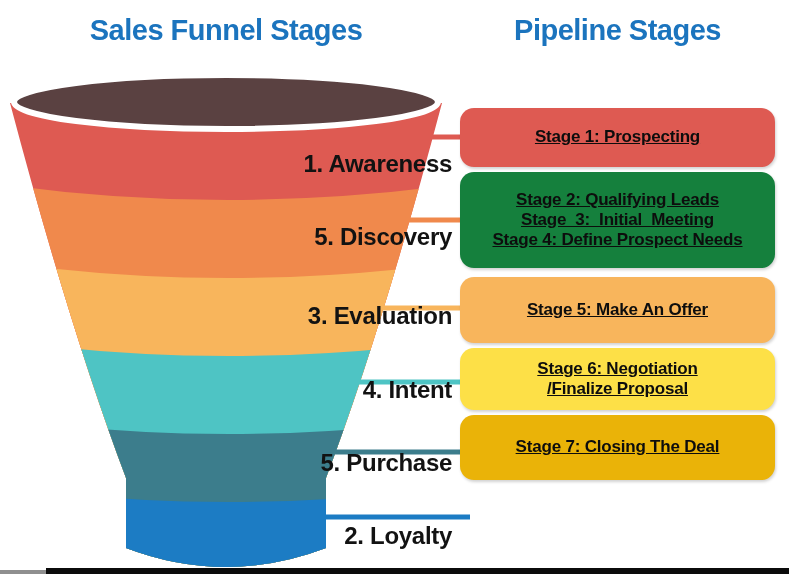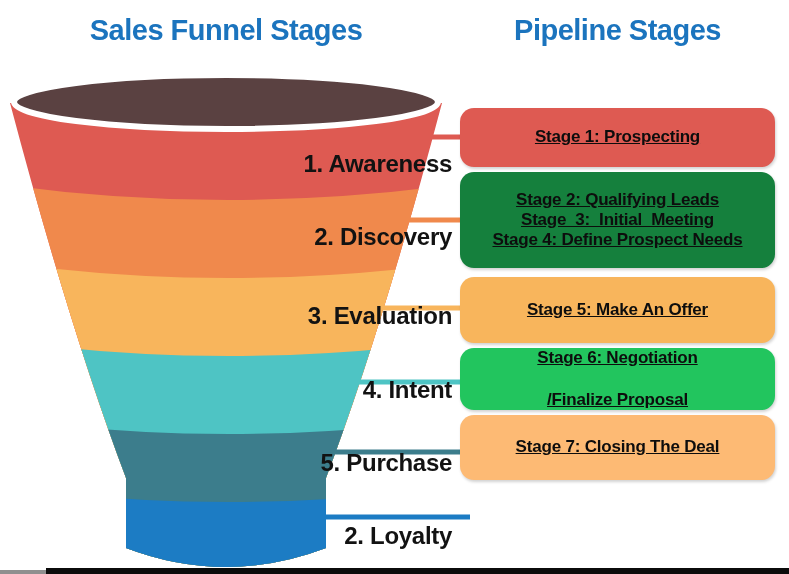--- a/index.html
+++ b/index.html
@@ -69,43 +69,43 @@
     </g>
 
     <rect x="46" y="568" width="743" height="6" fill="#0B0B0B"></rect>
     <rect x="0" y="570" width="46" height="4" fill="#8F8F8F"></rect>
   </svg>
 
   <div class="title t-right">Pipeline Stages</div>
   <div class="title t-left">Sales Funnel Stages</div>
 
   <div class="flabel fl-1">1. Awareness</div>
-  <div class="flabel fl-2">2. Discovery</div>
+  <div class="flabel fl-2">5. Discovery</div>
   <div class="flabel fl-3">3. Evaluation</div>
   <div class="flabel fl-4">4. Intent</div>
   <div class="flabel fl-5">5. Purchase</div>
   <div class="flabel fl-6">2. Loyalty</div>
 
   <div class="pbox pb-1" style="background: rgb(222, 90, 82);">
     <span>Stage 1: Prospecting</span>
   </div>
 
   <div class="pbox pb-2" style="background: #15803d;">
     <span>Stage 2: Qualifying Leads</span>
     <span>Stage  3:  Initial  Meeting</span>
     <span>Stage 4: Define Prospect Needs</span>
   </div>
 
   <div class="pbox pb-3" style="background: rgb(248, 181, 92);">
     <span>Stage 5: Make An Offer</span>
   </div>
 
-  <div class="pbox pb-4" style="background: #22c55e; justify-content: space-between;">
+  <div class="pbox pb-4" style="background: #fde047;">
     <span>Stage 6: Negotiation</span>
     <span>/Finalize Proposal</span>
   </div>
 
-  <div class="pbox pb-5" style="background: #fdba74;">
+  <div class="pbox pb-5" style="background: #eab308;">
     <span>Stage 7: Closing The Deal</span>
   </div>
 
 
 </div>
 
 </body></html>

